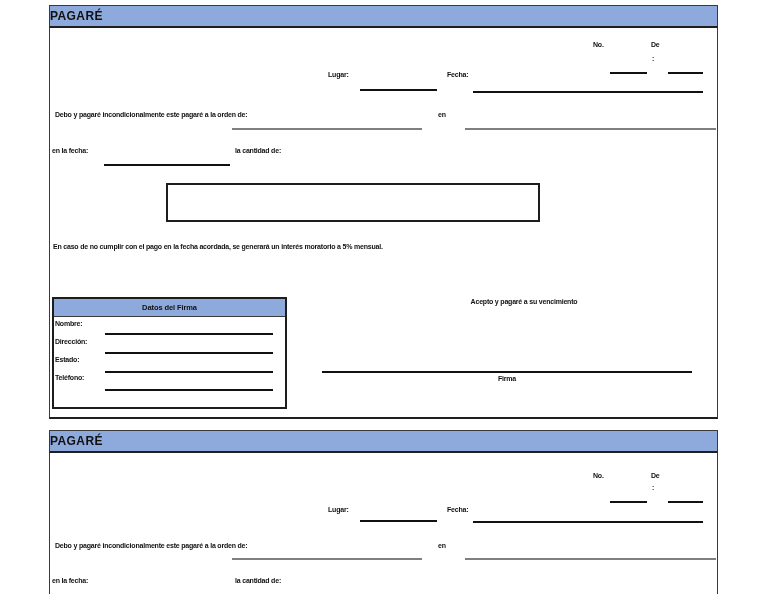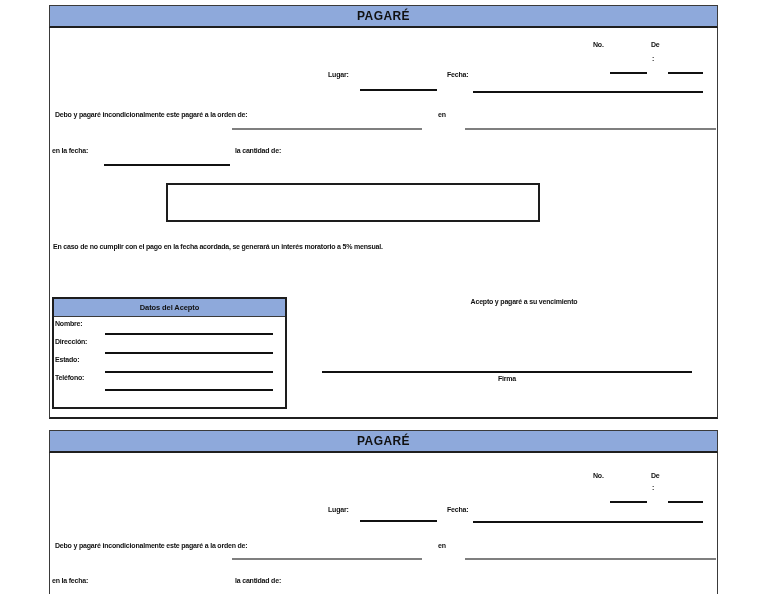--- a/index.html
+++ b/index.html
@@ -3,21 +3,21 @@
 <meta charset="utf-8">
 <style>
   html,body { margin:0; padding:0; background:#ffffff; }
   #canvas {
     position:relative; width:768px; height:594px; background:#ffffff;
     font-family:"Liberation Sans", sans-serif; overflow:hidden;
   }
   .hdr {
     position:absolute; left:49px; width:669px; height:23px;
     background:#8EA9DB; border:1px solid #3a3a3a; border-bottom:2px solid #1f1f1f;
-    box-sizing:border-box; display:flex; align-items:center; justify-content:center;
+    box-sizing:border-box; display:flex; align-items:center; justify-content:flex-start;
     font-size:12px; font-weight:bold; letter-spacing:0.4px; color:#111;
   }
   .body-box {
     position:absolute; left:49px; width:669px; box-sizing:border-box;
     border-left:1.5px solid #3a3a3a; border-right:1.5px solid #3a3a3a;
   }
   .lbl {
     position:absolute; font-size:7px; font-weight:bold; letter-spacing:-0.2px;
     white-space:nowrap; color:#111; line-height:8px;
   }
@@ -62,21 +62,21 @@
   <span class="lbl" style="left:52px; top:147px;">en la fecha:</span>
   <div class="line-b" style="left:104px; top:164px; width:126px;"></div>
   <span class="lbl" style="left:235px; top:147px;">la cantidad de:</span>
 
   <div class="box-frame" style="left:166px; top:183px; width:374px; height:39px;"></div>
 
   <span class="lbl" style="left:53px; top:243px;">En caso de no cumplir con el pago en la fecha acordada, se generará un interés moratorio a 5% mensual.</span>
 
   <div class="box-frame" style="left:52px; top:297px; width:235px; height:112px;">
     <div class="debtor-hdr">
-      <span>Datos del Acepto</span>
+      <span>Datos del Firma</span>
     </div>
   </div>
   <span class="lbl" style="left:55px; top:320px;">Nombre:</span>
   <div class="line-b" style="left:105px; top:333px; width:168px;"></div>
   <span class="lbl" style="left:55px; top:338px;">Dirección:</span>
   <div class="line-b" style="left:105px; top:352px; width:168px;"></div>
   <span class="lbl" style="left:55px; top:356px;">Estado:</span>
   <div class="line-b" style="left:105px; top:371px; width:168px;"></div>
   <span class="lbl" style="left:55px; top:374px;">Teléfono:</span>
   <div class="line-b" style="left:105px; top:389px; width:168px;"></div>

